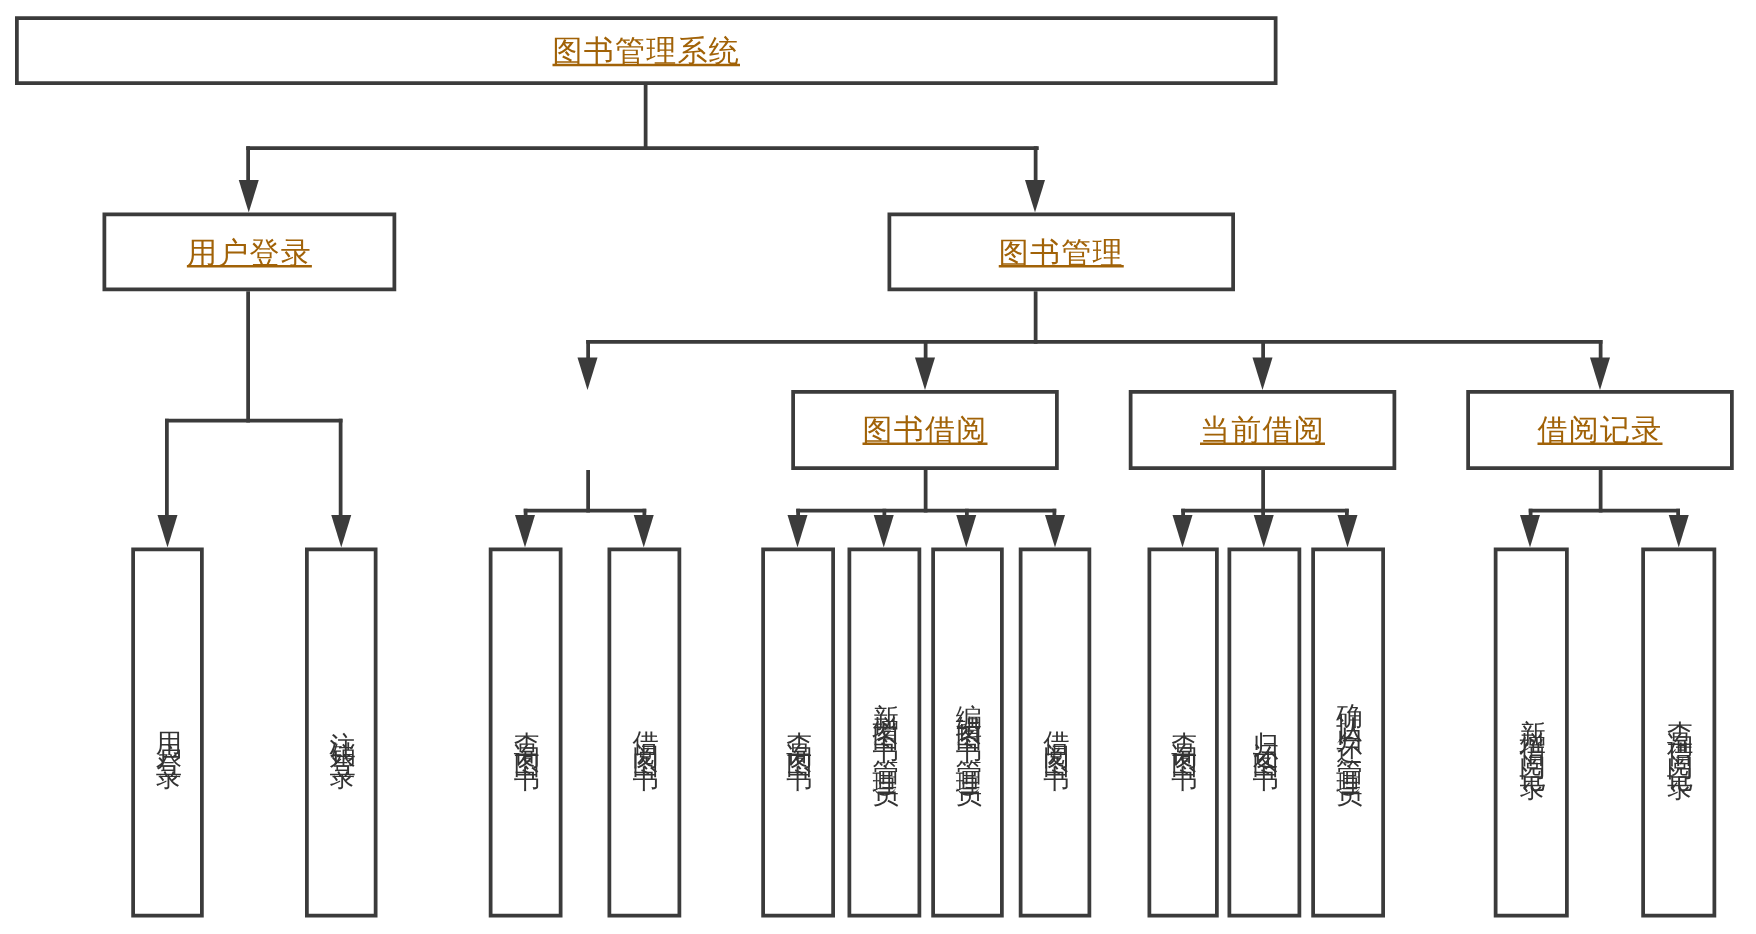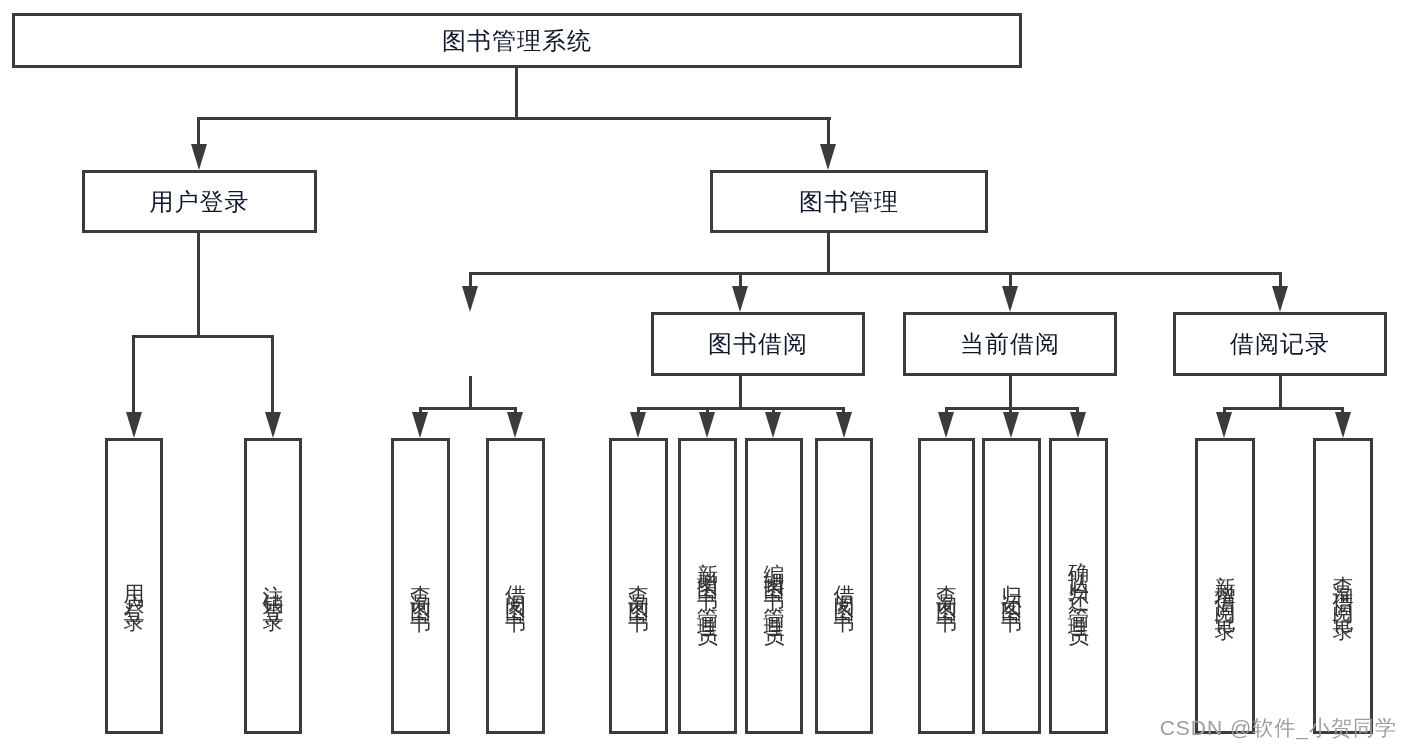--- a/index.html
+++ b/index.html
@@ -13,22 +13,23 @@
   }
   .box{
     position:absolute;
     box-sizing:border-box;
     border:3px solid #3b3b3b;
     background:#ffffff;
     display:flex;
     align-items:center;
     justify-content:center;
     font-size:24px;
-    color:#0f172a;
+    color:#a16207;
     letter-spacing:1px;
+    text-decoration:underline;
   }
   .leaf{
     position:absolute;
     box-sizing:border-box;
     border:3px solid #3b3b3b;
     background:#ffffff;
     top:438px;
     height:296px;
     display:flex;
     align-items:center;
@@ -97,21 +98,21 @@
   <div class="hline" style="left:469px;top:272px;width:813px;"></div>
   <div class="vline" style="left:469px;top:272px;height:16px;"></div>
   <div class="vline" style="left:739px;top:272px;height:16px;"></div>
   <div class="vline" style="left:1009px;top:272px;height:16px;"></div>
   <div class="vline" style="left:1279px;top:272px;height:16px;"></div>
   <div class="arr" style="left:462px;top:286px;"></div>
   <div class="arr" style="left:732px;top:286px;"></div>
   <div class="arr" style="left:1002px;top:286px;"></div>
   <div class="arr" style="left:1272px;top:286px;"></div>
 
-  <div class="box" style="left:633px;top:312px;width:214px;height:64px;margin-left:18px;">
+  <div class="box" style="left:633px;top:312px;width:214px;height:64px;">
     <span>图书借阅</span>
   </div>
   <div class="box" style="left:903px;top:312px;width:214px;height:64px;">
     <span>当前借阅</span>
   </div>
   <div class="box" style="left:1173px;top:312px;width:214px;height:64px;">
     <span>借阅记录</span>
   </div>
 
   <div class="vline" style="left:469px;top:376px;height:34px;"></div>
@@ -185,15 +186,14 @@
     <span>确认归还（管理员）</span>
   </div>
 
   <div class="leaf" style="left:1195px;width:60px;">
     <span>新增借阅记录</span>
   </div>
   <div class="leaf" style="left:1313px;width:60px;">
     <span>查询借阅记录</span>
   </div>
 
-  <div class="watermark">CSDN @软件_小贺同学</div>
 
 </div>
 
 </body></html>

